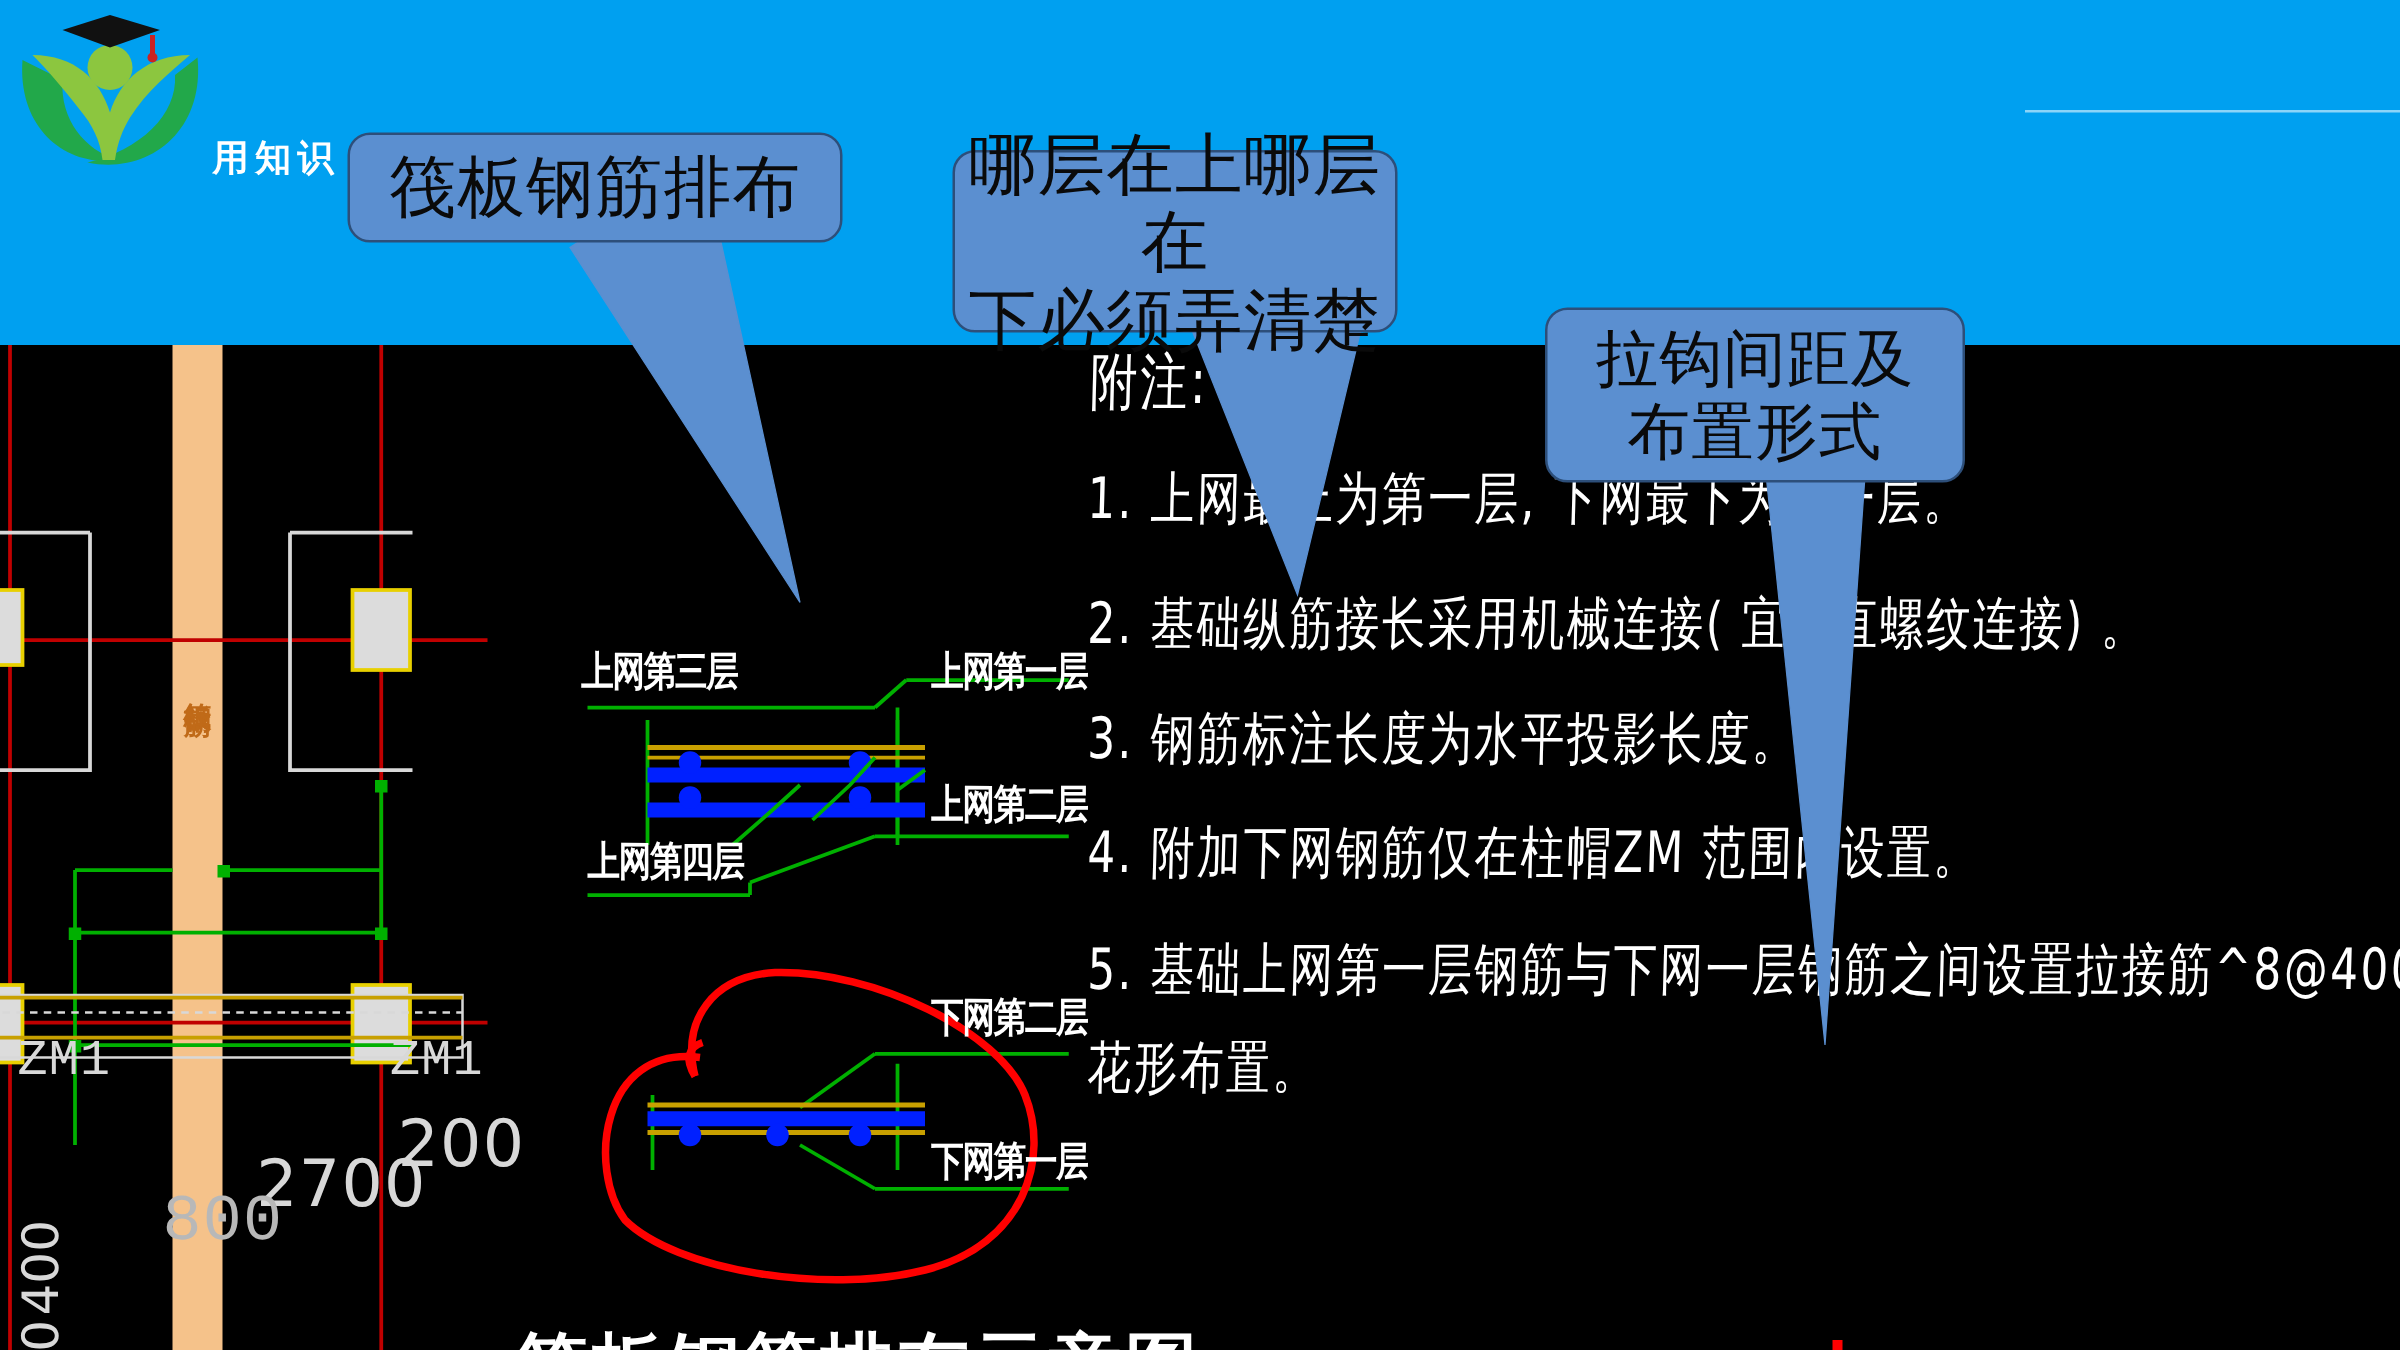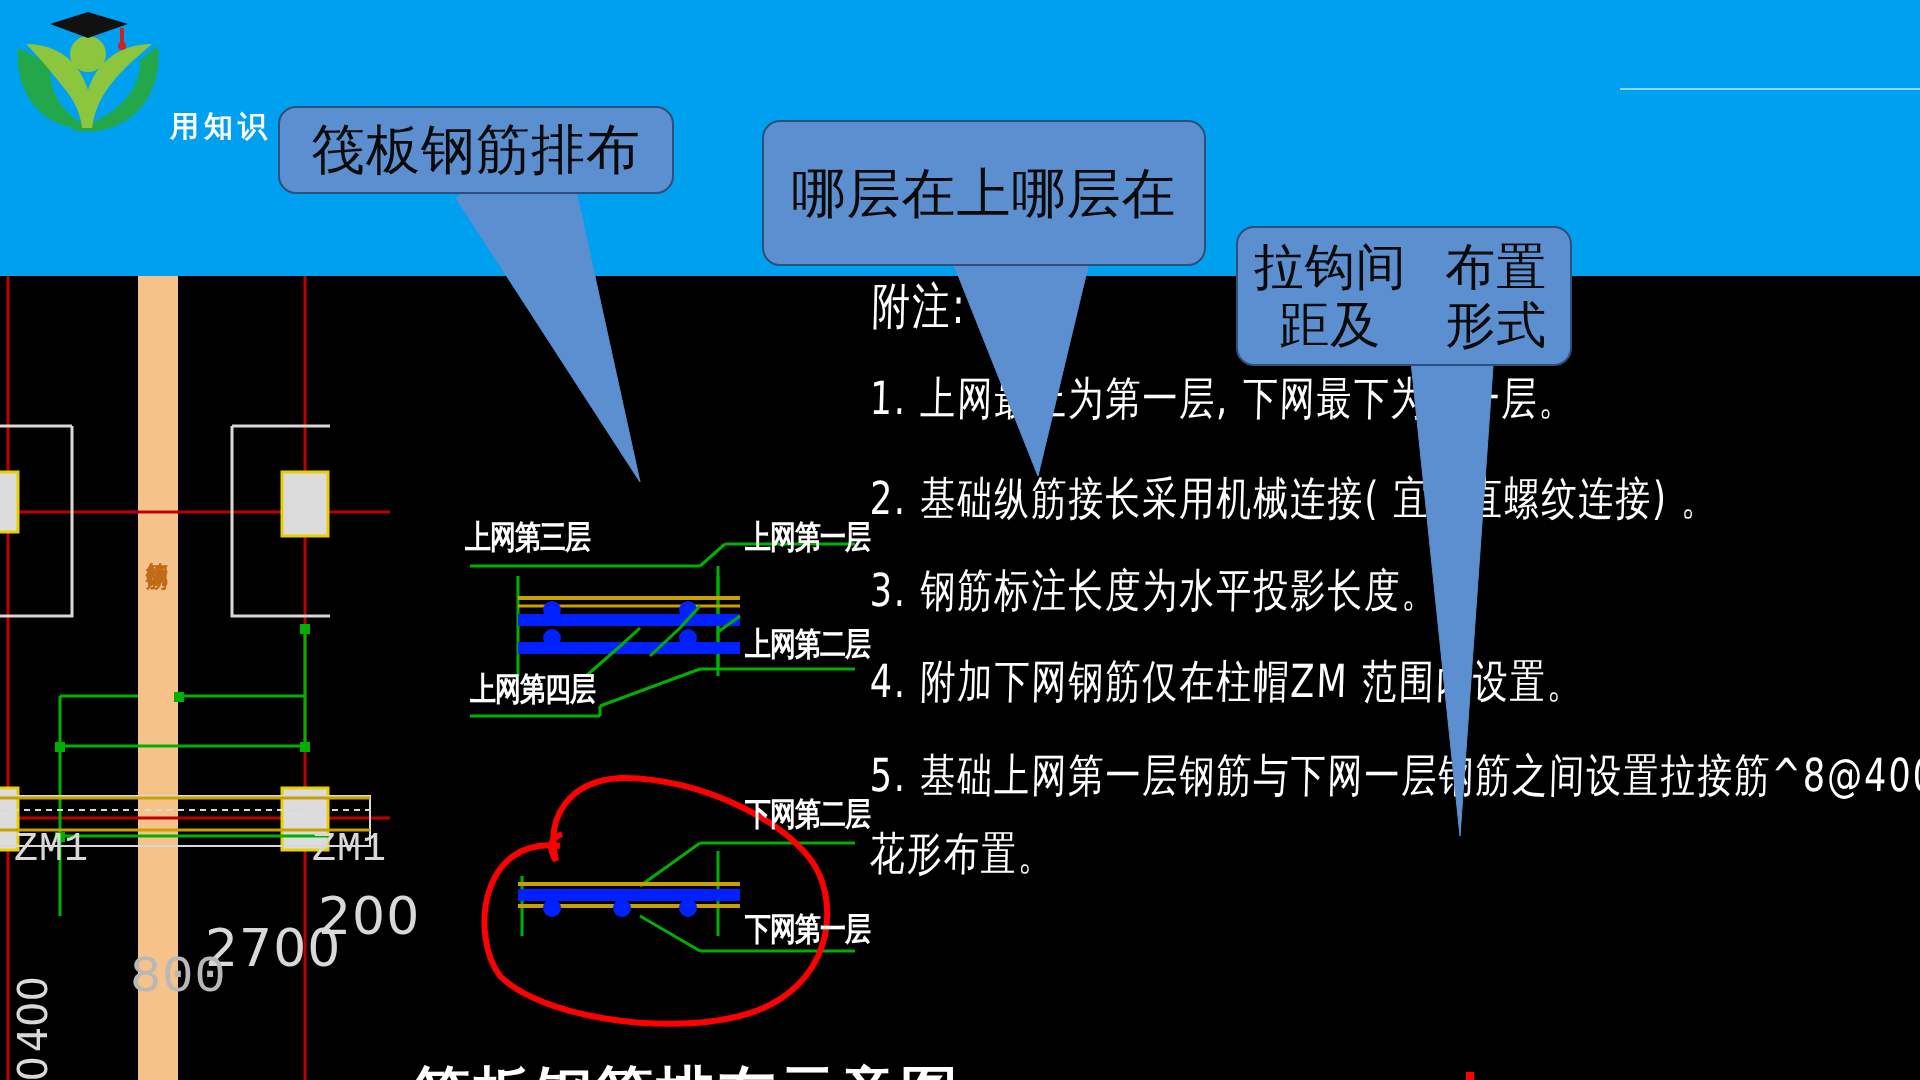--- a/index.html
+++ b/index.html
@@ -84,28 +84,28 @@
     font-family:"DejaVu Sans","Liberation Sans",sans-serif;
     display:flex; align-items:center; justify-content:center;
   }
   .callout .tailsvg { position:absolute; overflow:visible; }
 
   #callout-1 { left:278px; top:106px; }
   #callout-1 .body { width:396px; height:88px; font-size:54px; letter-spacing:1px; }
 
   #callout-2 { left:762px; top:120px; }
   #callout-2 .body {
-    width:444px; height:146px; font-size:54px; line-height:62px;
+    width:356px; height:146px; font-size:54px; line-height:62px;
     letter-spacing:1px; flex-direction:column; padding-top:2px;
   }
 
   #callout-3 { left:1236px; top:226px; }
   #callout-3 .body {
     width:336px; height:140px; font-size:50px; line-height:58px;
-    letter-spacing:1px; flex-direction:row;
+    letter-spacing:1px; flex-direction:column;margin-top:20px;
   }
 </style>
 </head>
 <body>
 
 <div id="stage">
 
   <div id="brandbar">
 
     <div id="logo-mark">
@@ -276,20 +276,21 @@
       <span>筏板钢筋排布</span>
     </div>
   </div>
 
   <div id="callout-2" class="callout">
     <svg class="tailsvg" style="left:180px; top:120px;" width="220" height="260" viewBox="0 0 220 260">
       <polygon points="6,10 150,10 96,236" fill="#5b8fd0" stroke="#5b8fd0" stroke-width="1"></polygon>
     </svg>
     <div class="body">
       <span>哪层在上哪层在</span>
+      <span>下必须弄清楚</span>
     </div>
   </div>
 
   <div id="callout-3" class="callout">
     <svg class="tailsvg" style="left:130px; top:110px;" width="200" height="520" viewBox="0 0 200 520">
       <polygon points="44,16 128,16 94,500" fill="#5b8fd0" stroke="#5b8fd0" stroke-width="1"></polygon>
     </svg>
     <div class="body">
       <span>拉钩间距及</span>
       <span>布置形式</span>

